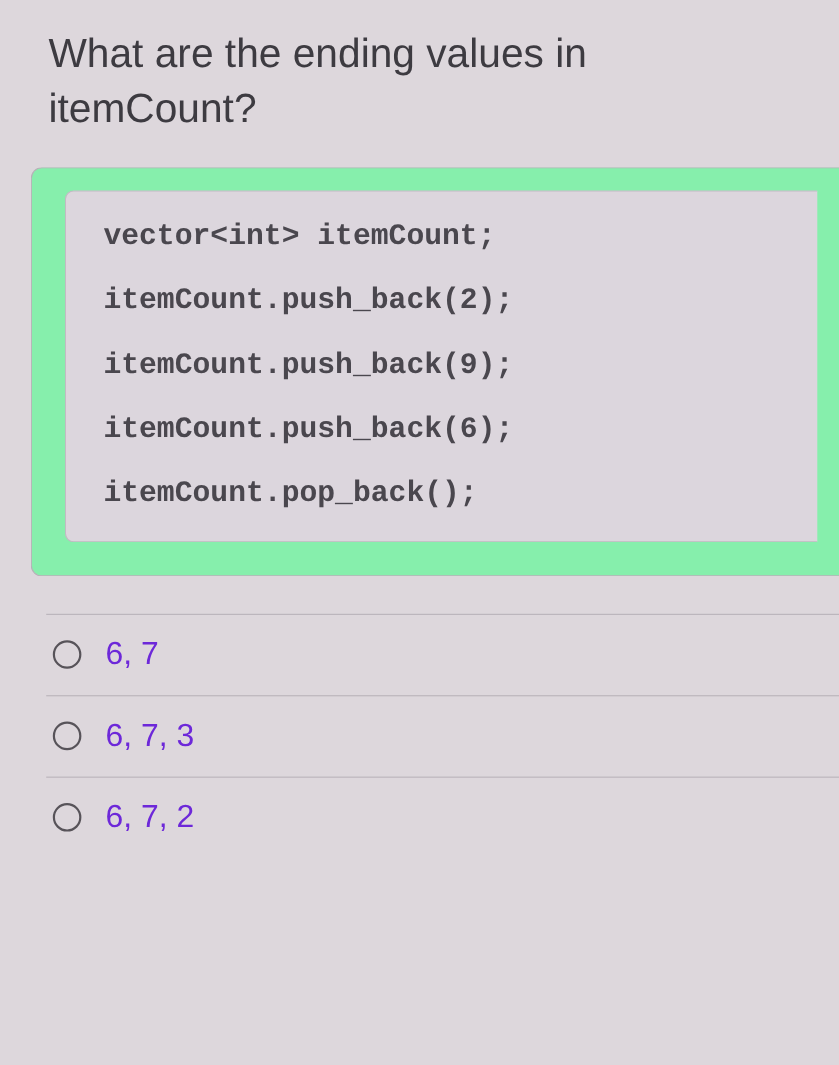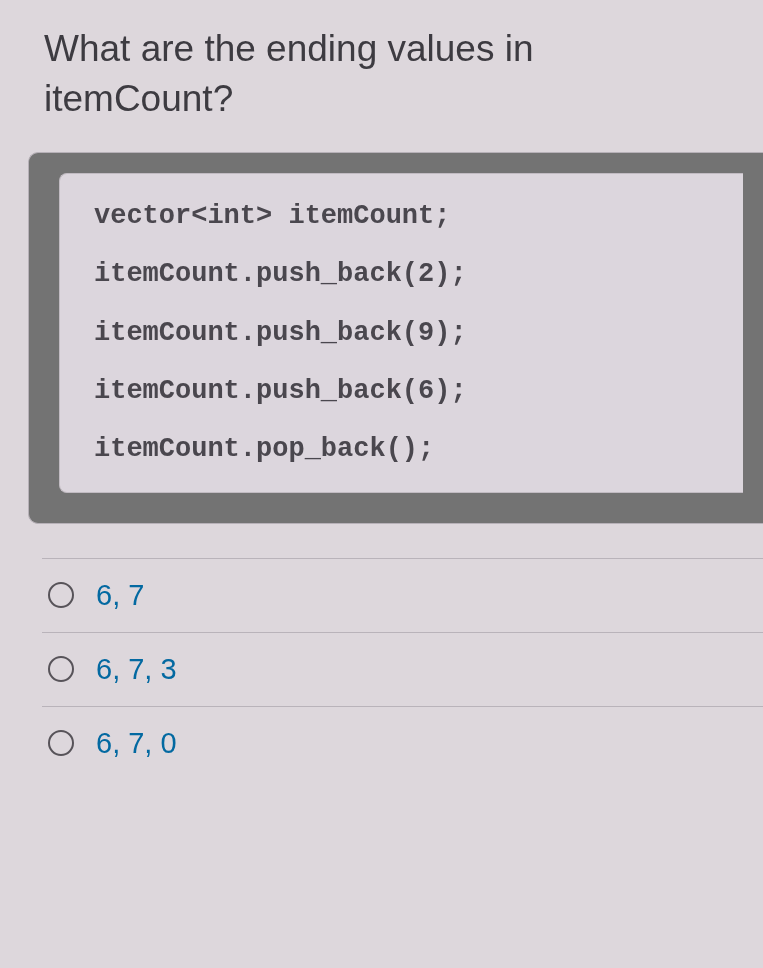--- a/index.html
+++ b/index.html
@@ -21,21 +21,21 @@
       padding: 24px 36px 28px 44px;
       color: #3d3b41;
       line-height: 1.35;
     }
     .code-outer {
       margin: 0 0 0 28px;
       padding: 20px 20px 30px 30px;
       border: 1px solid #b7b1b8;
       border-right: none;
       border-radius: 10px 0 0 10px;
-      background: #737373;
+      background: #86efac;
     }
     .code-inner {
       border: 1px solid #c1bbc2;
       border-right: none;
       border-radius: 8px 0 0 8px;
       background: #dcd6dd;
       padding: 26px 20px 26px 34px;
     }
     .code-line {
       font-family: "Courier New", Courier, monospace;
@@ -66,21 +66,21 @@
       height: 26px;
       border: 2px solid #575359;
       border-radius: 50%;
       flex-shrink: 0;
       margin-right: 22px;
       background: transparent;
     }
     .option-label {
       font-size: 29px;
       font-weight: 400;
-      color: #0369a1;
+      color: #6d28d9;
     }
   </style>
 </head>
 <body>
 
 <div class="question-text">What are the ending values in itemCount?</div>
 
 <div class="code-outer">
   <div class="code-inner">
     <div class="code-line">vector&lt;int&gt; itemCount;</div>
@@ -95,15 +95,15 @@
   <div class="option-row">
     <span class="radio-circle"></span>
     <span class="option-label">6, 7</span>
   </div>
   <div class="option-row">
     <span class="radio-circle"></span>
     <span class="option-label">6, 7, 3</span>
   </div>
   <div class="option-row">
     <span class="radio-circle"></span>
-    <span class="option-label">6, 7, 0</span>
+    <span class="option-label">6, 7, 2</span>
   </div>
 </div>
 
 </body></html>

